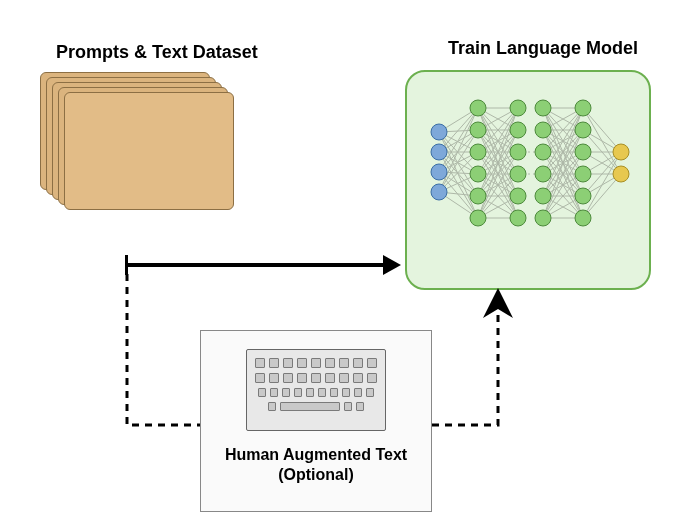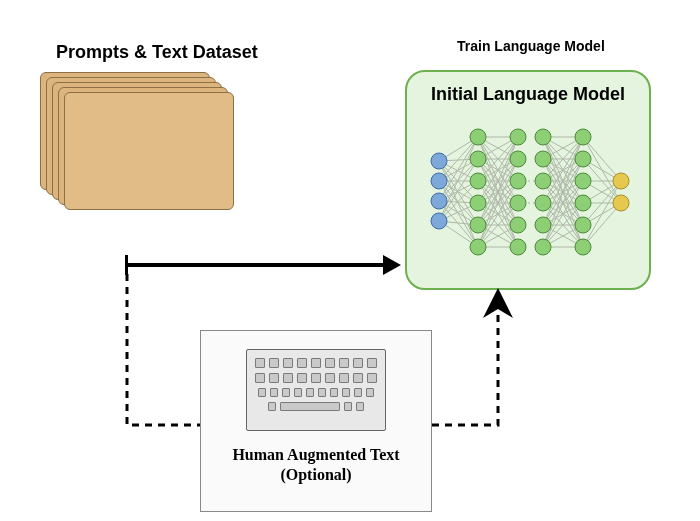--- a/index.html
+++ b/index.html
@@ -68,21 +68,20 @@
   .aug-box {
     position: absolute;
     left: 200px;
     top: 330px;
     width: 232px;
     height: 182px;
     background: #fafafa;
     border: 1px solid #888;
     padding: 14px 10px 10px 10px;
     text-align: center;
-    font-family: Liberation Serif, serif;
   }
   .keyboard {
     width: 140px;
     height: 82px;
     margin: 4px auto 14px auto;
     background: #e8e8e8;
     border: 1px solid #666;
     border-radius: 2px;
     padding: 8px 6px 6px 6px;
     display: flex;
@@ -141,32 +140,31 @@
     left: 0; top: 0;
     width: 700px; height: 521px;
     pointer-events: none;
   }
 </style>
 </head>
 <body>
 
 <div class="label" style="left:40px; top:42px; font-size:18px;">Prompts &amp; Text Dataset</div>
 
-<div class="label" style="left:441px; top:38px; font-size:14px;">Train Language Model</div>
+<div class="label" style="left:432px; top:38px; font-size:18px;">Train Language Model</div>
 
 <div class="dataset-stack">
   <div class="card c1"></div>
   <div class="card c2"></div>
   <div class="card c3"></div>
   <div class="card c4"></div>
   <div class="card c5"></div>
 </div>
 
 <div class="lm-box">
-  <div class="lm-title">Initial Language Model</div>
   <svg class="nn-svg" width="210" height="160">
 
     <g stroke="#aeb8a8" stroke-width="1">
 
       <g>
         <line x1="16" y1="48" x2="55" y2="24"></line>
           <line x1="16" y1="48" x2="55" y2="46"></line>
           <line x1="16" y1="48" x2="55" y2="68"></line>
           <line x1="16" y1="48" x2="55" y2="90"></line>
           <line x1="16" y1="48" x2="55" y2="112"></line>

